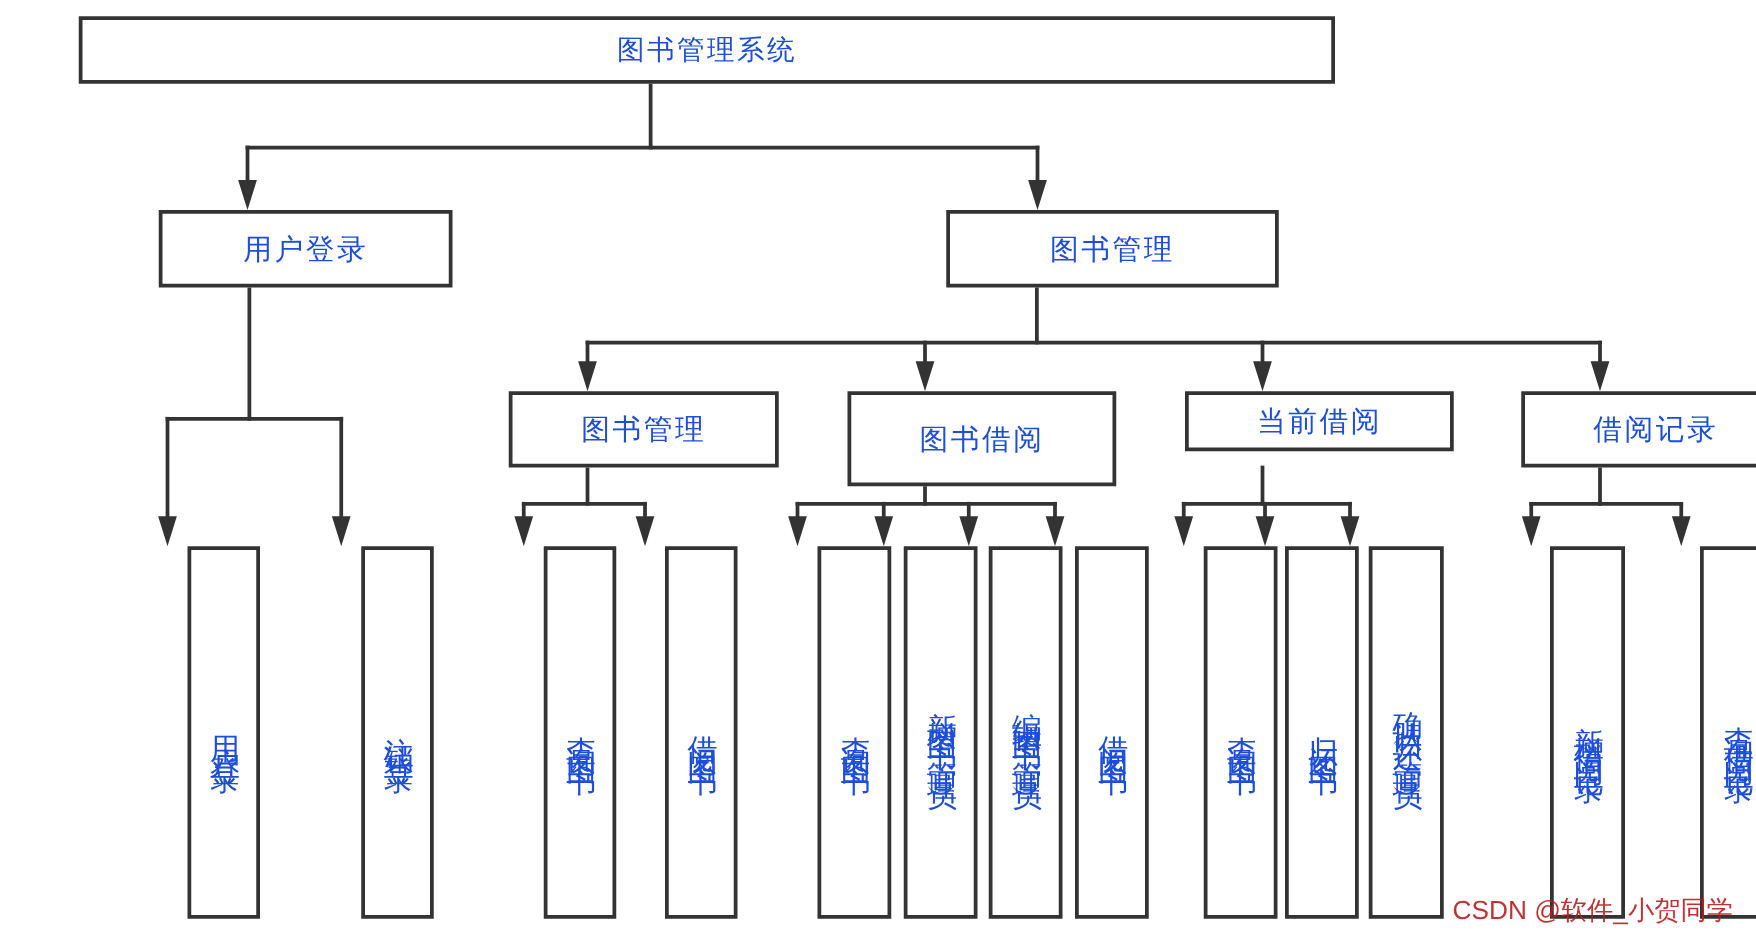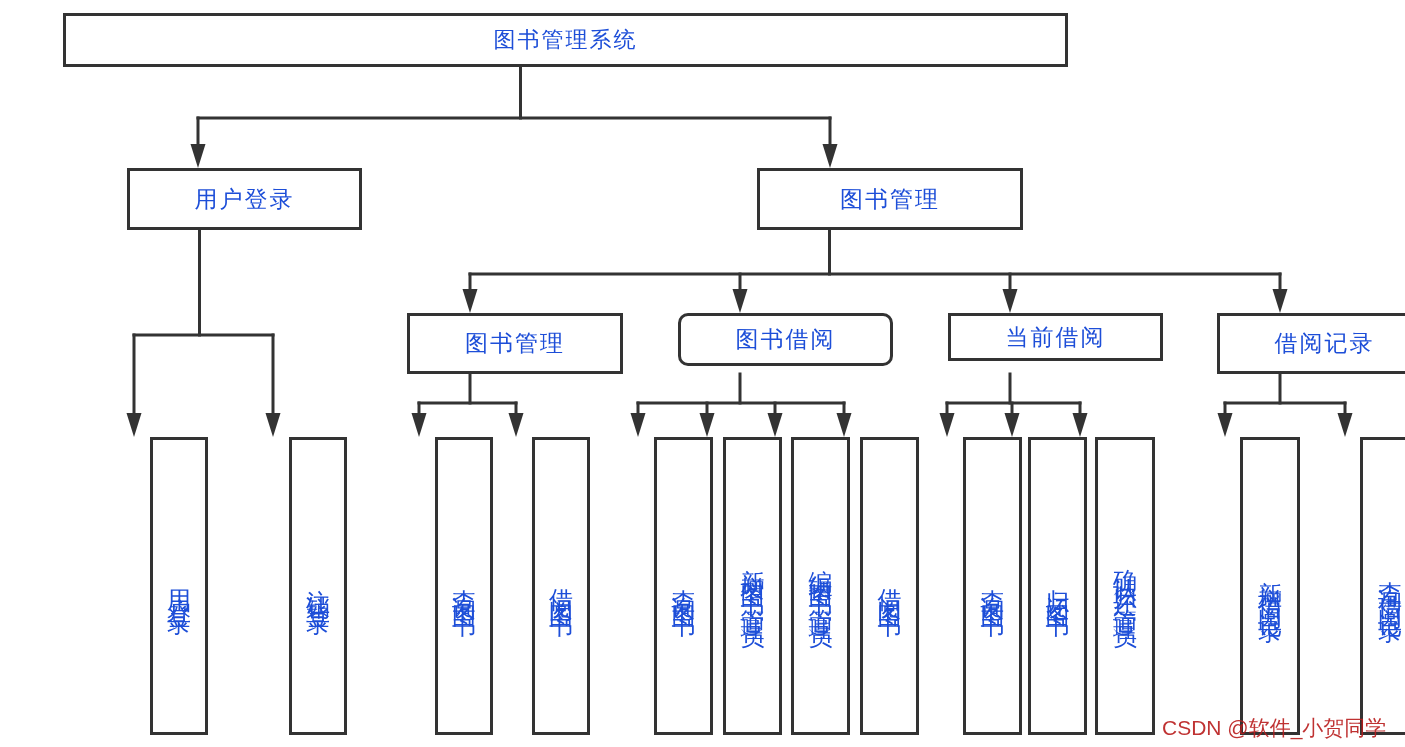--- a/index.html
+++ b/index.html
@@ -131,21 +131,21 @@
       <polygon points="1337.5,413 1352.5,413 1345,437"></polygon>
     </g>
   </svg>
 
   <div class="node h root" style="left:18px; top:13px; width:1005px; height:54px;">图书管理系统</div>
 
   <div class="node h" style="left:82px; top:168px; width:235px; height:62px;">用户登录</div>
   <div class="node h" style="left:712px; top:168px; width:266px; height:62px;">图书管理</div>
 
   <div class="node h" style="left:362px; top:313px; width:216px; height:61px;">图书管理</div>
-  <div class="node h" style="left:633px; top:313px; width:215px; height:53px;border-radius:10px;">图书借阅</div>
+  <div class="node h" style="left:633px; top:313px; width:215px; height:76px;">图书借阅</div>
   <div class="node h" style="left:903px; top:313px; width:215px; height:48px;">当前借阅</div>
   <div class="node h" style="left:1172px; top:313px; width:215px; height:61px;">借阅记录</div>
 
   <div class="node v" style="left:105px; top:437px; width:58px; height:298px;">用户登录</div>
   <div class="node v" style="left:244px; top:437px; width:58px; height:298px;">注销登录</div>
 
   <div class="node v" style="left:390px; top:437px; width:58px; height:298px;">查询图书</div>
   <div class="node v" style="left:487px; top:437px; width:58px; height:298px;">借阅图书</div>
 
   <div class="node v" style="left:609px; top:437px; width:59px; height:298px;">查询图书</div>

